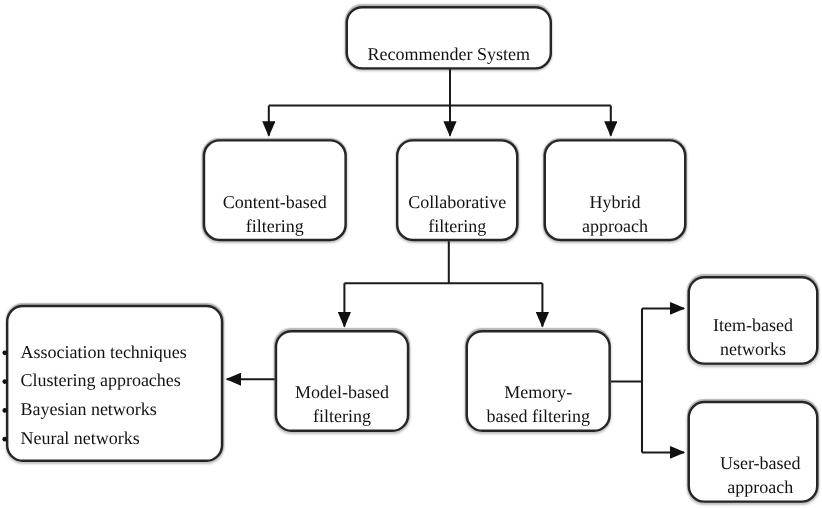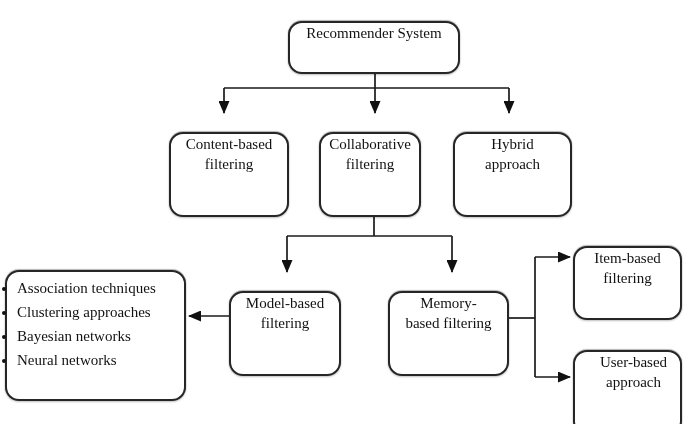--- a/index.html
+++ b/index.html
@@ -23,32 +23,31 @@
     width: 685px;
     height: 424px;
   }
   .node {
     position: absolute;
     box-sizing: border-box;
     border: 2px solid #262626;
     border-radius: 14px;
     background: #ffffff;
     display: flex;
-    align-items: flex-start;
+    align-items: flex-end;
     justify-content: center;
     text-align: center;
     font-size: 15px;
     line-height: 1.35;
     white-space: pre-line;
     box-shadow: 0 -1px 1px rgba(120,120,120,0.55), 0 1px 2px rgba(0,0,0,0.25);
-    margin-top: 16px;
   }
   .node-recommender { left: 288px; top: 5px;  width: 172px; height: 53px; font-size: 15px; }
   .node-content     { left: 169px; top: 116px; width: 120px; height: 85px; }
-  .node-collab      { left: 319px; top: 116px; width: 102px; height: 85px; }
+  .node-collab      { left: 330px; top: 116px; width: 102px; height: 85px; }
   .node-hybrid      { left: 453px; top: 116px; width: 119px; height: 85px; }
   .node-model       { left: 229px; top: 275px; width: 112px; height: 85px; }
   .node-memory      { left: 388px; top: 275px; width: 121px; height: 85px; }
   .node-item        { left: 573px; top: 230px; width: 109px; height: 74px; }
   .node-user        { left: 573px; top: 334px; width: 109px; height: 85px; padding-left: 12px; }
   .node-techniques  {
     left: 5px; top: 254px; width: 181px; height: 131px;
     justify-content: flex-start;
     text-align: left;
     white-space: normal;
@@ -121,21 +120,21 @@
 filtering</span>
   </div>
 
   <div class="node node-memory">
     <span>Memory-
 based filtering</span>
   </div>
 
   <div class="node node-item">
     <span>Item-based
-filtering</span>
+networks</span>
   </div>
 
   <div class="node node-user">
     <span>User-based
 approach</span>
   </div>
 
   <div class="node node-techniques">
     <ul>
       <li>Association techniques</li>

